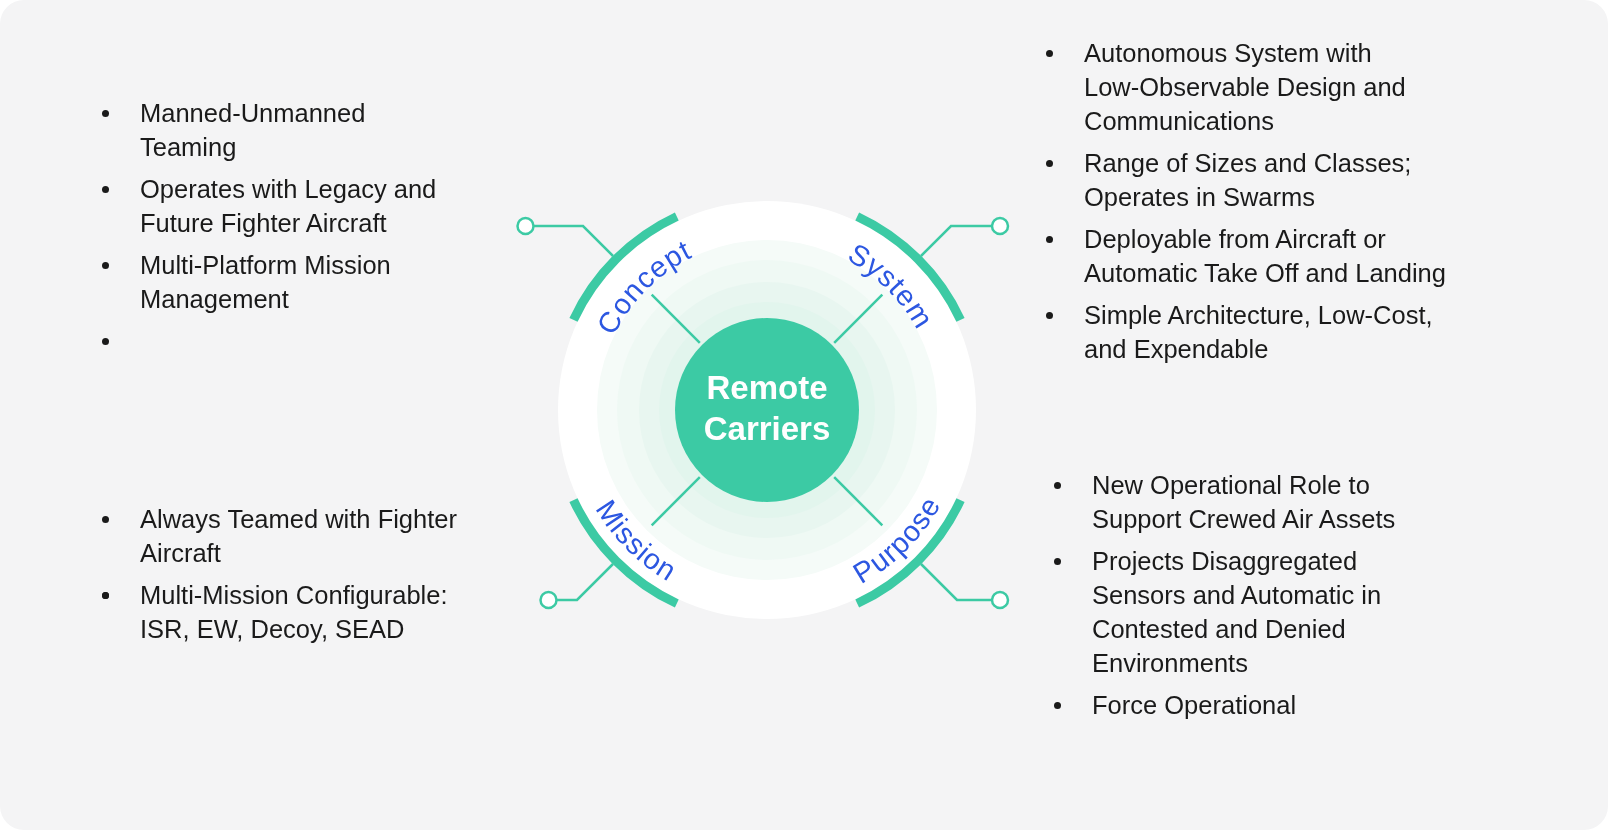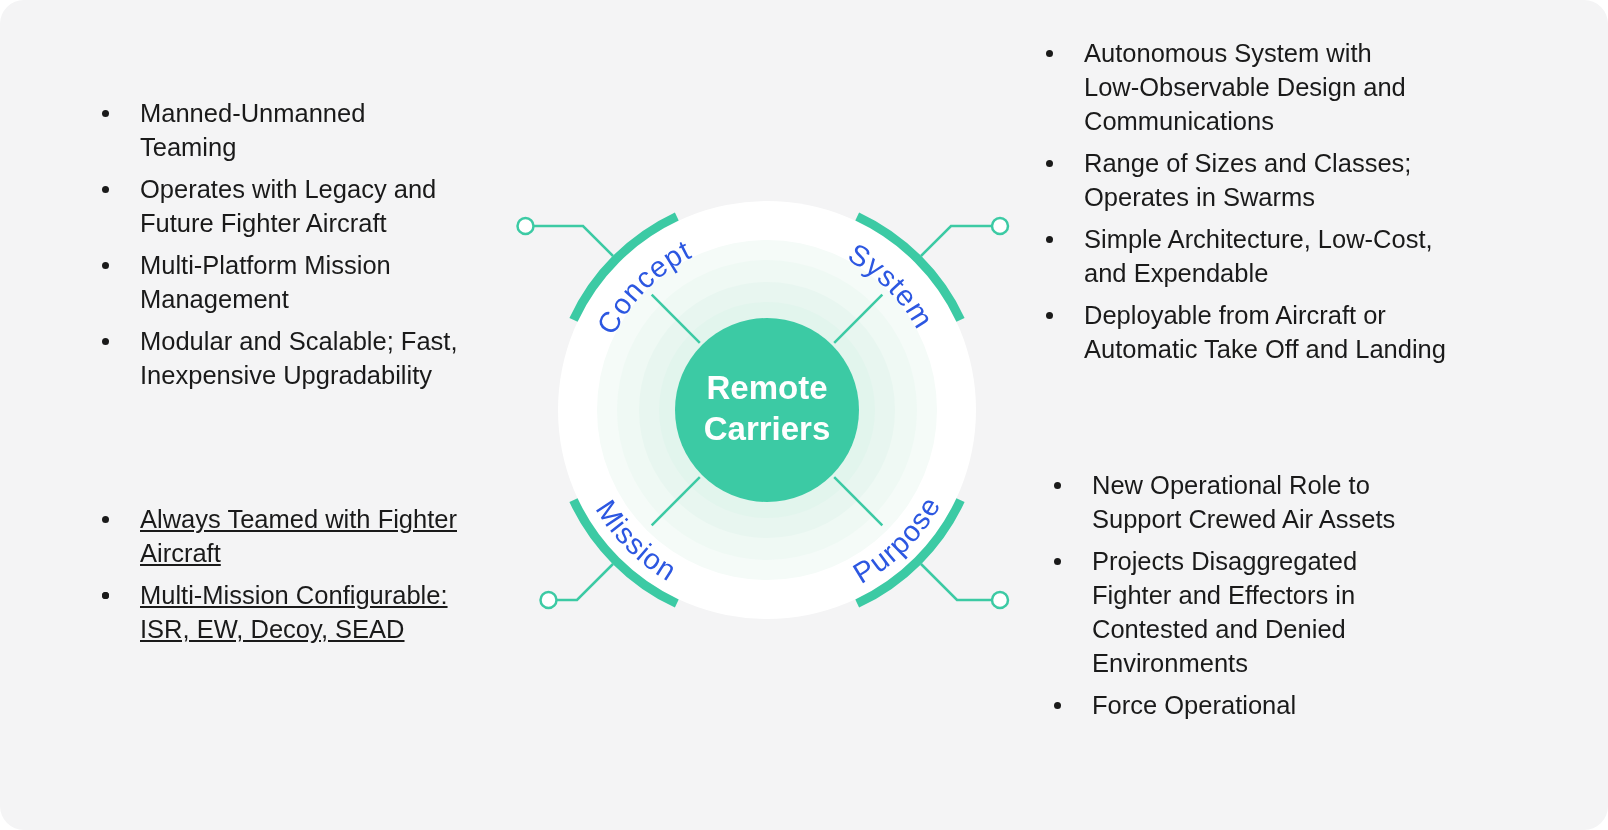--- a/index.html
+++ b/index.html
@@ -32,21 +32,21 @@
   .text-block li .dot{
     position:absolute;
     left:2px;top:13.5px;
     width:7px;height:7px;
     border-radius:50%;
     background:var(--text);
   }
   .li-text{white-space:pre-line;}
   .tl{left:100px;top:48px;width:430px;margin-top:48px;}
   .tr{left:1044px;top:36px;width:470px;}
-  .bl{left:100px;top:502px;width:430px;text-decoration:underline;}
+  .bl{left:100px;top:502px;width:430px;}
   .br{left:1052px;top:468px;width:420px;}
 
   .diagram{position:absolute;left:507px;top:190px;}
   .ring-white{fill:#FFFFFF;}
   .ring-1{fill:#F5FBF8;}
   .ring-2{fill:#EFF9F4;}
   .ring-3{fill:#E8F6F0;}
   .ring-4{fill:#E2F5ED;}
   .center-circle{fill:var(--teal);}
   .arc{fill:none;stroke:var(--teal);stroke-width:9;}
@@ -88,22 +88,20 @@
         </li>
 
         <li>
           <span class="dot"></span>
           <span class="li-text">Multi-Platform Mission
 Management</span>
         </li>
 
         <li>
           <span class="dot"></span>
-          <span class="li-text">Modular and Scalable; Fast,
-Inexpensive Upgradability</span>
         </li>
       </ul>
   </div>
 
   <div class="text-block tr">
     <ul>
 
         <li>
           <span class="dot"></span>
           <span class="li-text">Autonomous System with
@@ -112,29 +110,29 @@
         </li>
 
         <li>
           <span class="dot"></span>
           <span class="li-text">Range of Sizes and Classes;
 Operates in Swarms</span>
         </li>
 
         <li>
           <span class="dot"></span>
+          <span class="li-text">Deployable from Aircraft or
+Automatic Take Off and Landing</span>
+        </li>
+
+        <li>
+          <span class="dot"></span>
           <span class="li-text">Simple Architecture, Low-Cost,
 and Expendable</span>
         </li>
-
-        <li>
-          <span class="dot"></span>
-          <span class="li-text">Deployable from Aircraft or
-Automatic Take Off and Landing</span>
-        </li>
       </ul>
   </div>
 
   <div class="text-block bl">
     <ul>
 
         <li>
           <span class="dot"></span>
           <span class="li-text">Always Teamed with Fighter
 Aircraft</span>
@@ -157,21 +155,21 @@
 
         <li>
           <span class="dot"></span>
           <span class="li-text">New Operational Role to
 Support Crewed Air Assets</span>
         </li>
 
         <li>
           <span class="dot"></span>
           <span class="li-text">Projects Disaggregated
-Fighter and Effectors in
+Sensors and Automatic in
 Contested and Denied
 Environments</span>
         </li>
 
         <li>
           <span class="dot"></span>
           <span class="li-text">Force Operational</span>
         </li>
       </ul>
   </div>

